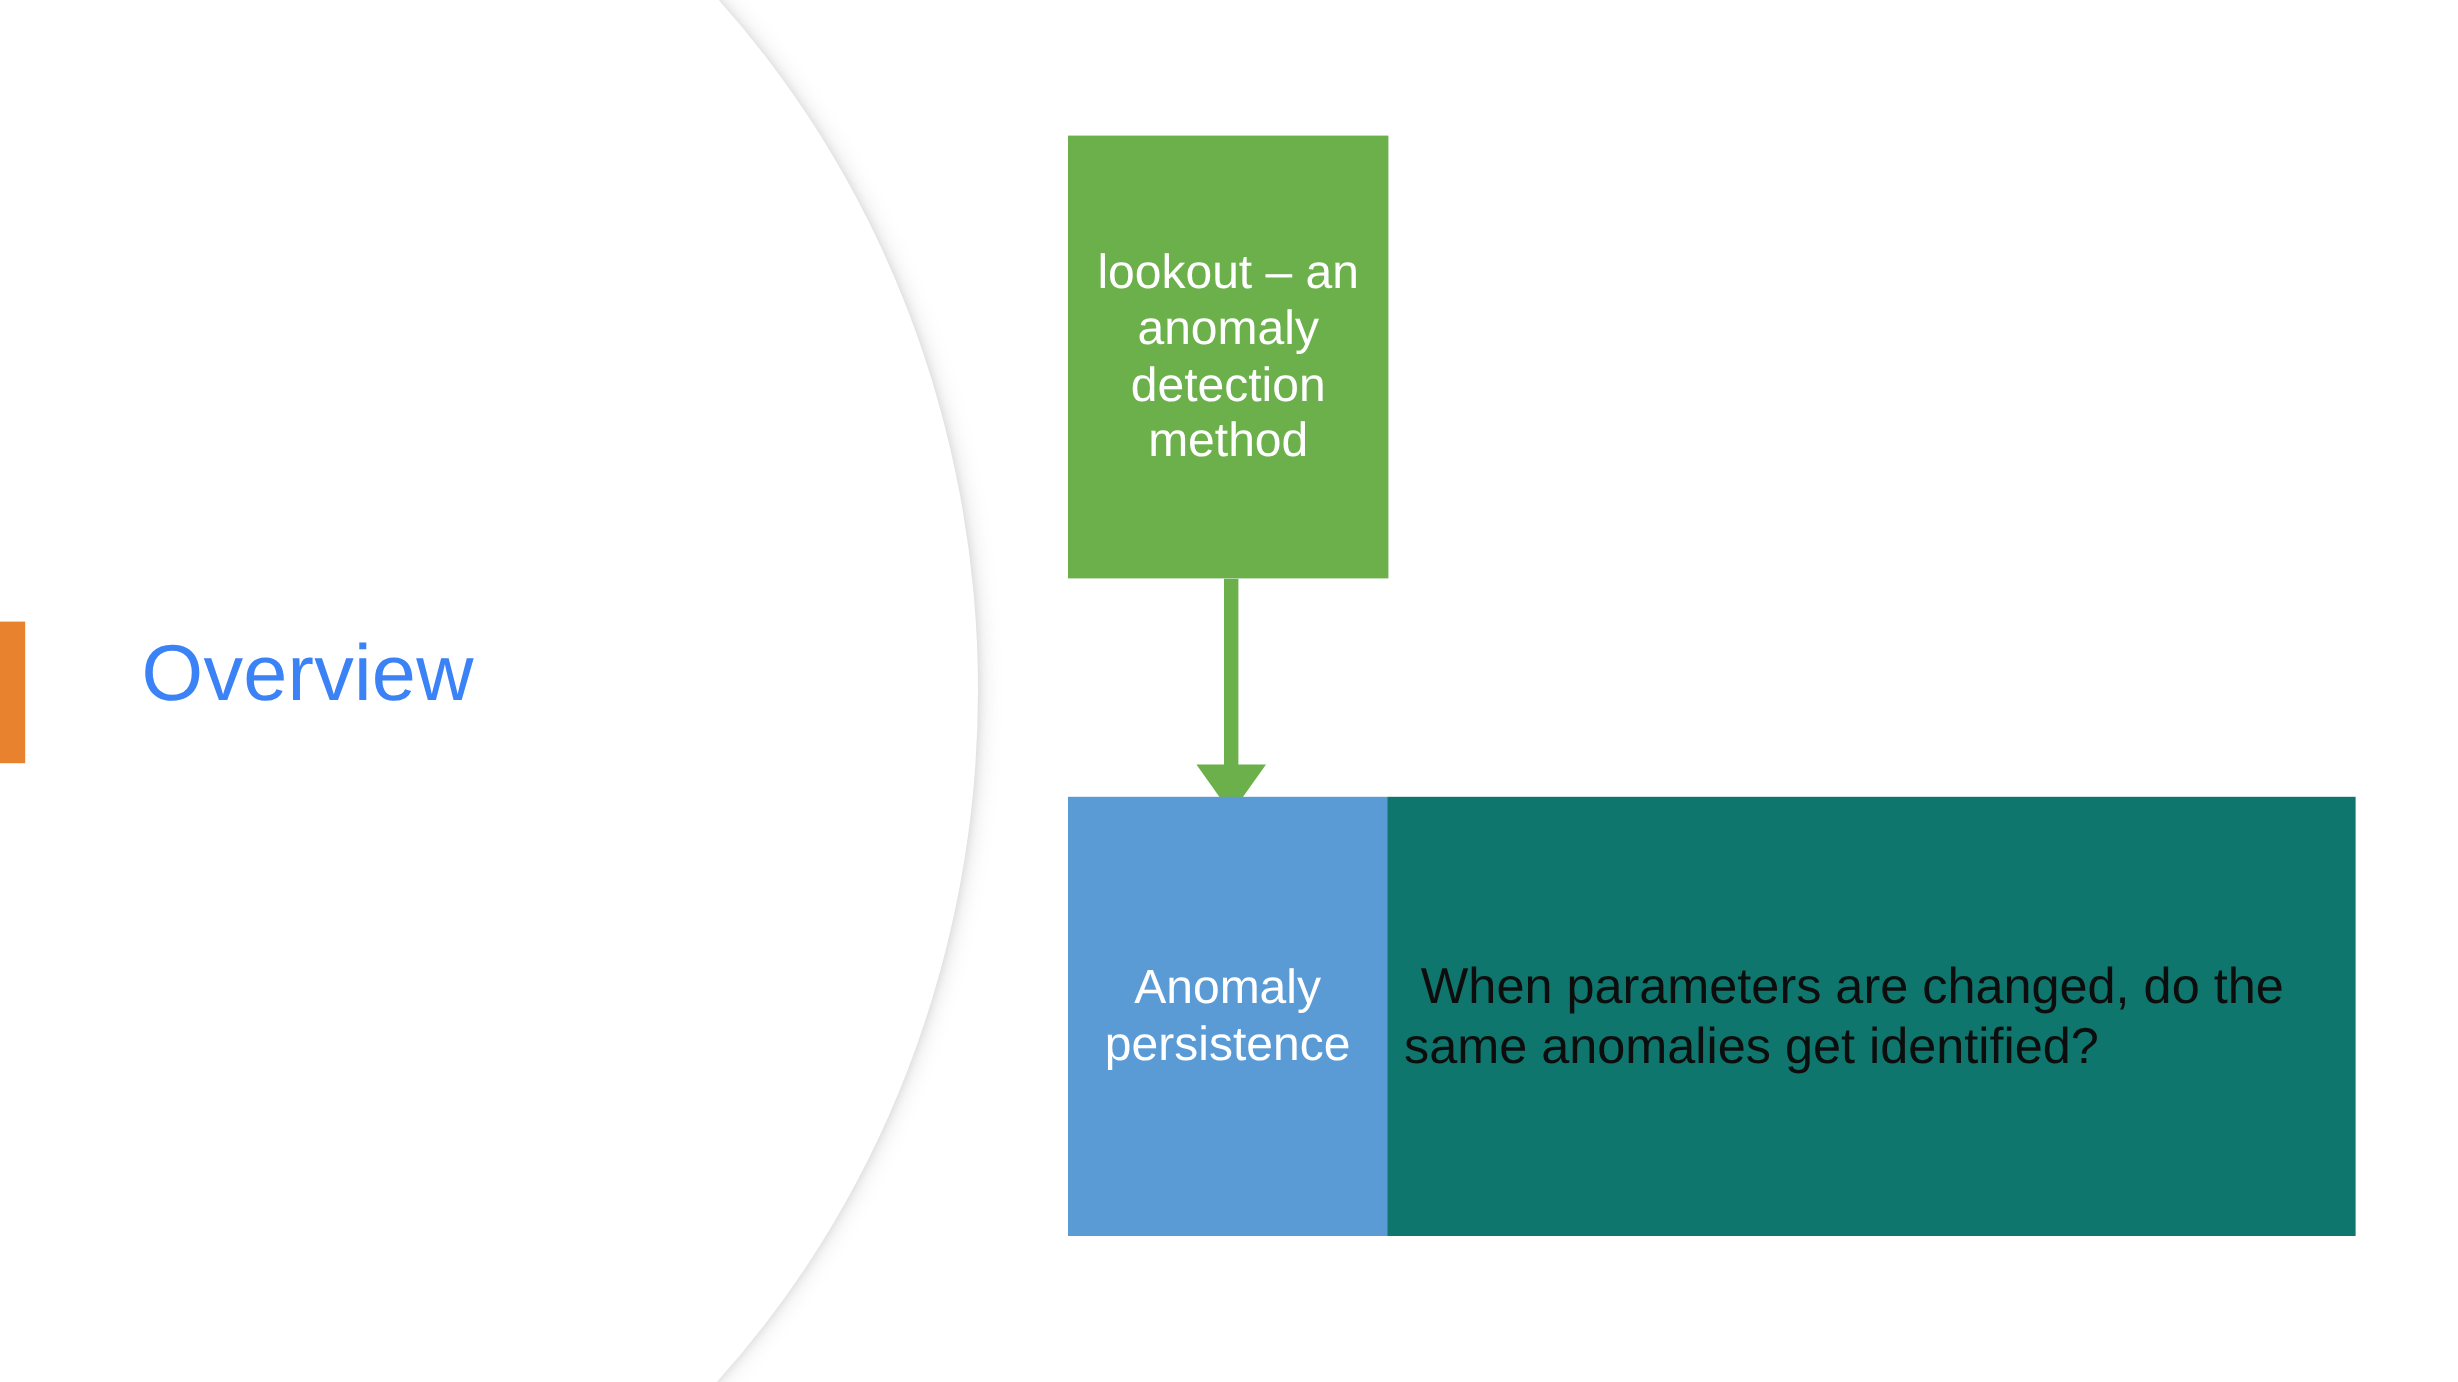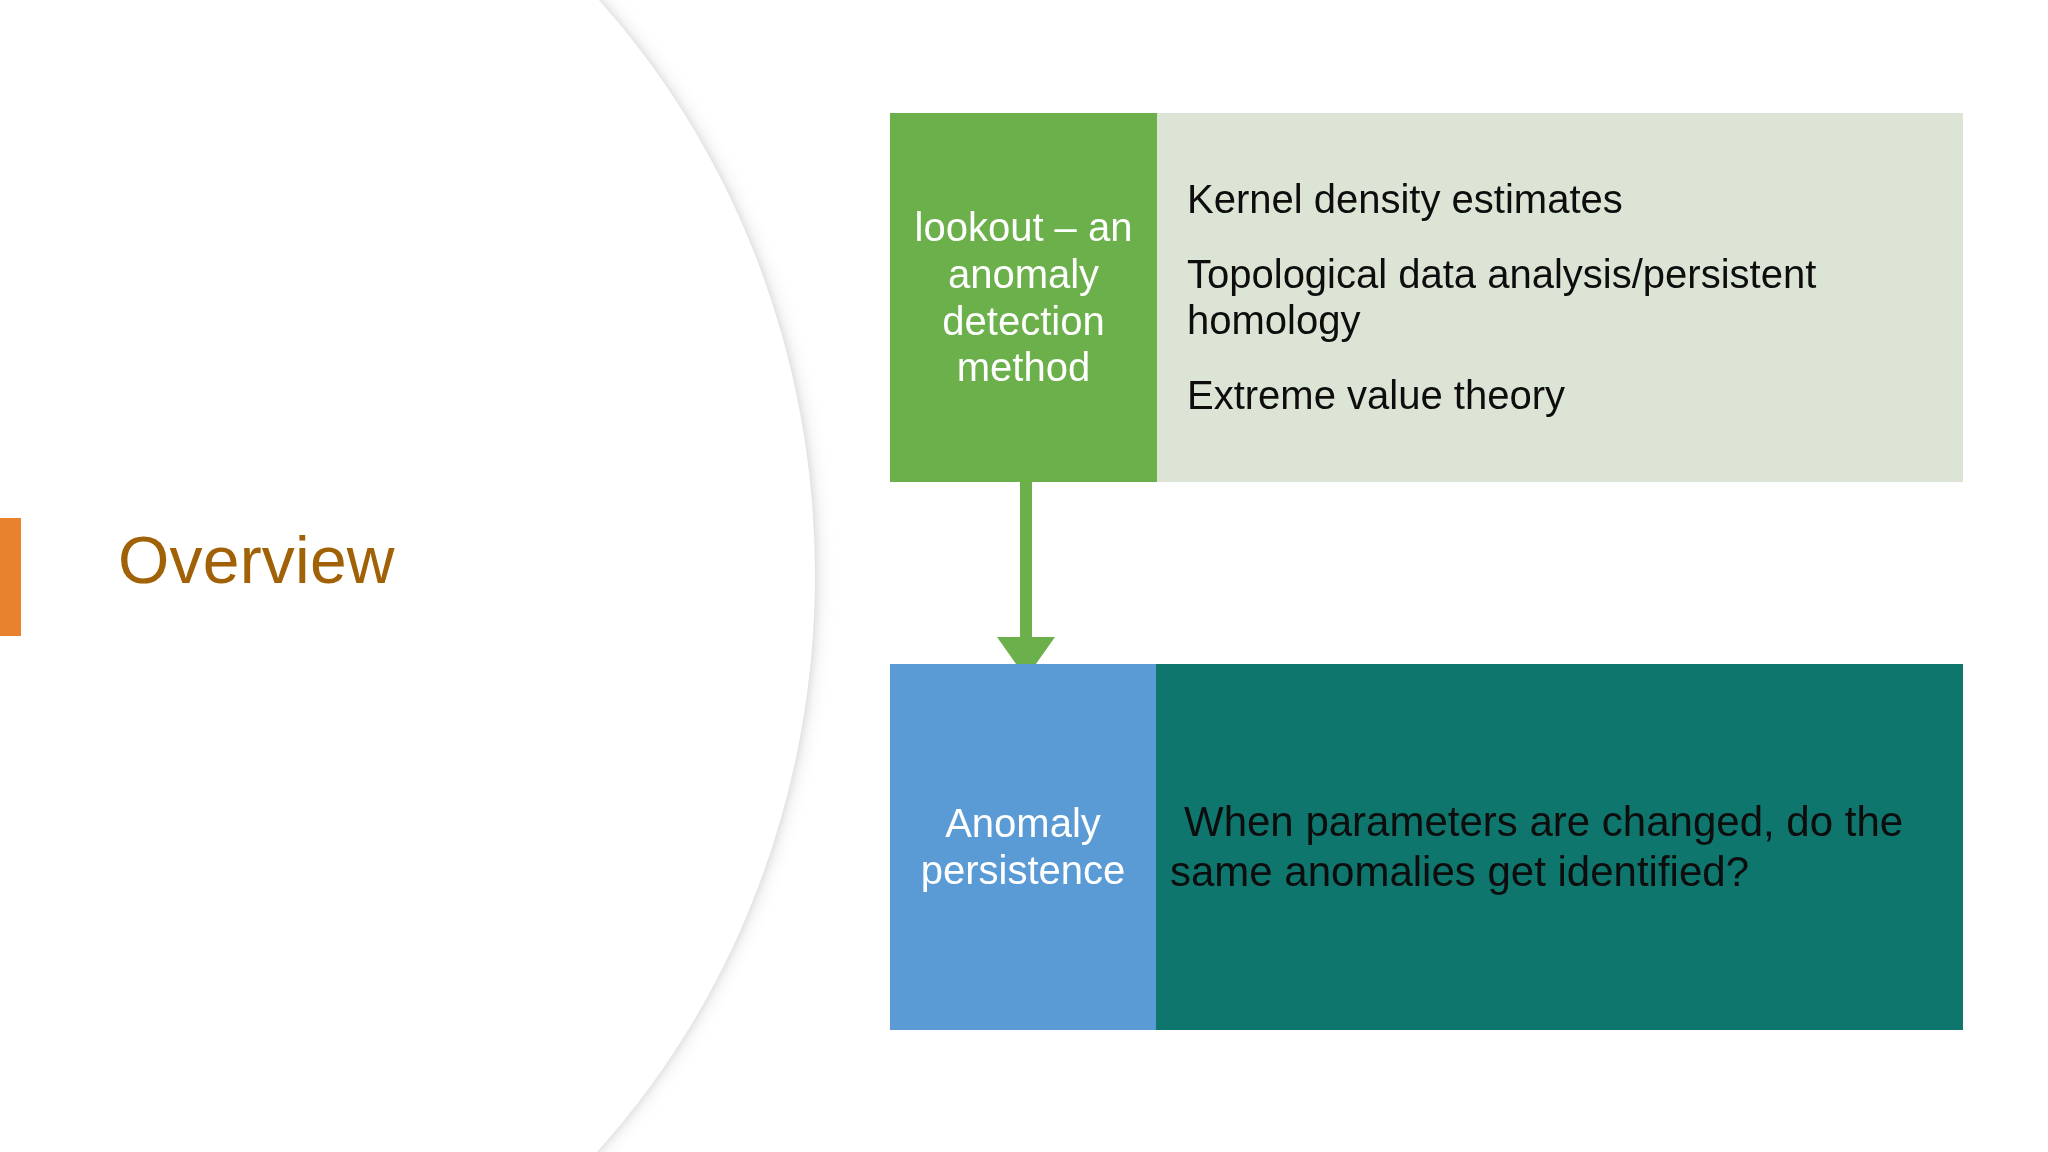--- a/index.html
+++ b/index.html
@@ -55,21 +55,21 @@
     height: 118px;
     background: #E8822E;
   }
   .slide-title {
     position: absolute;
     left: 118px;
     top: 524px;
     font-size: 66px;
     line-height: 1.1;
     font-weight: 400;
-    color: #a16207;
+    color: #3b82f6;
     letter-spacing: 0.2px;
     white-space: nowrap;
   }
 
   
   .row-block {
     position: absolute;
     display: flex;
     align-items: stretch;
   }
@@ -159,25 +159,20 @@
 <div id="slide">
 
   <div class="deco-circle"></div>
   <div class="deco-circle-inner"></div>
 
   <div class="accent-bar"></div>
   <div class="slide-title">Overview</div>
 
   <div class="row-block" id="row-lookout">
     <div class="row-label">lookout – an anomaly detection method</div>
-    <div class="row-body">
-      <p class="body-item">Kernel density estimates</p>
-      <p class="body-item">Topological data analysis/persistent homology</p>
-      <p class="body-item">Extreme value theory</p>
-    </div>
   </div>
 
   <svg class="connector" viewBox="0 0 60 196">
     <polygon points="24,0 36,0 36,155 59,155 30,196 1,155 24,155" fill="#6CB04B"></polygon>
   </svg>
 
   <div class="row-block" id="row-persistence">
     <div class="row-label">Anomaly persistence</div>
     <div class="row-body">
       <p class="body-item"> When parameters are changed, do the same anomalies get identified?</p>

